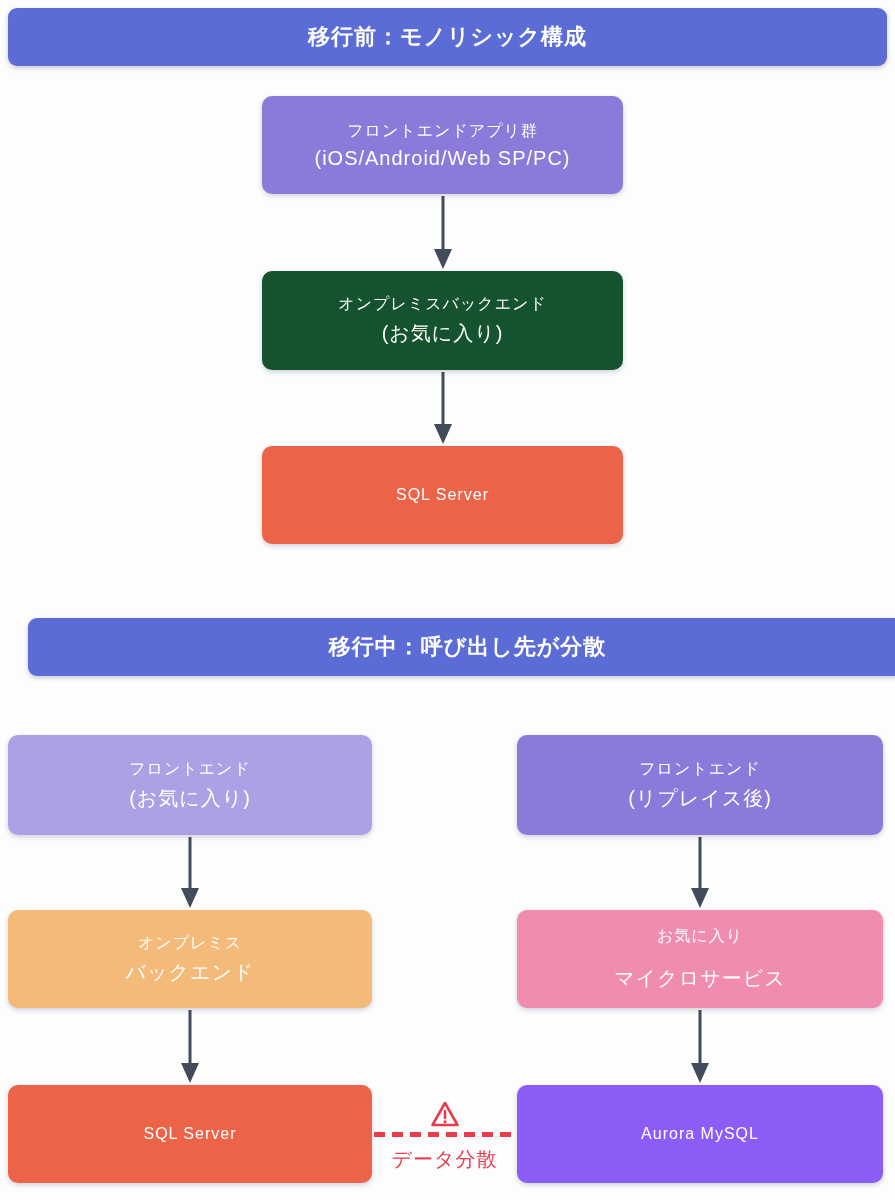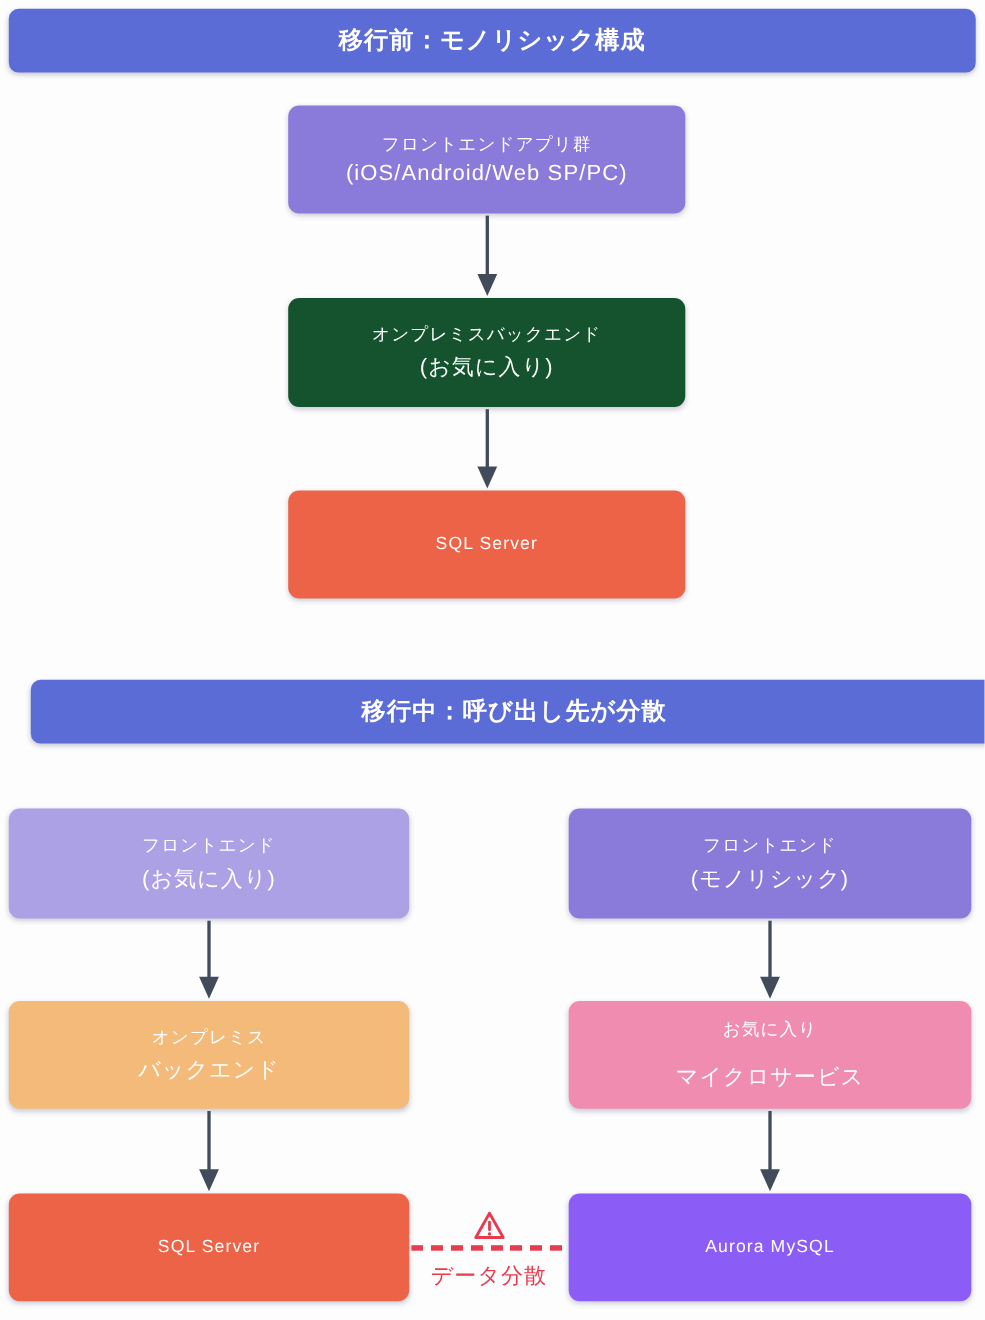--- a/index.html
+++ b/index.html
@@ -133,21 +133,21 @@
   <div class="head"></div>
 </div>
 
 <div class="abs node" id="node-sqlserver-bl" style="background: rgb(237, 99, 71);">
   <div class="node-title">SQL Server</div>
 
 </div>
 
 <div class="abs node" id="node-frontend-new" style="background: rgb(138, 123, 219);">
   <div class="node-title">フロントエンド</div>
-  <div class="node-subtitle">(モノリシック)</div>
+  <div class="node-subtitle">(リプレイス後)</div>
 </div>
 
 <div class="arrow" id="arrow-br-1">
   <div class="shaft"></div>
   <div class="head"></div>
 </div>
 
 <div class="abs node" id="node-favorites" style="background: rgb(240, 140, 176);">
   <div class="node-title">お気に入り</div>
   <div class="node-subtitle">マイクロサービス</div>

